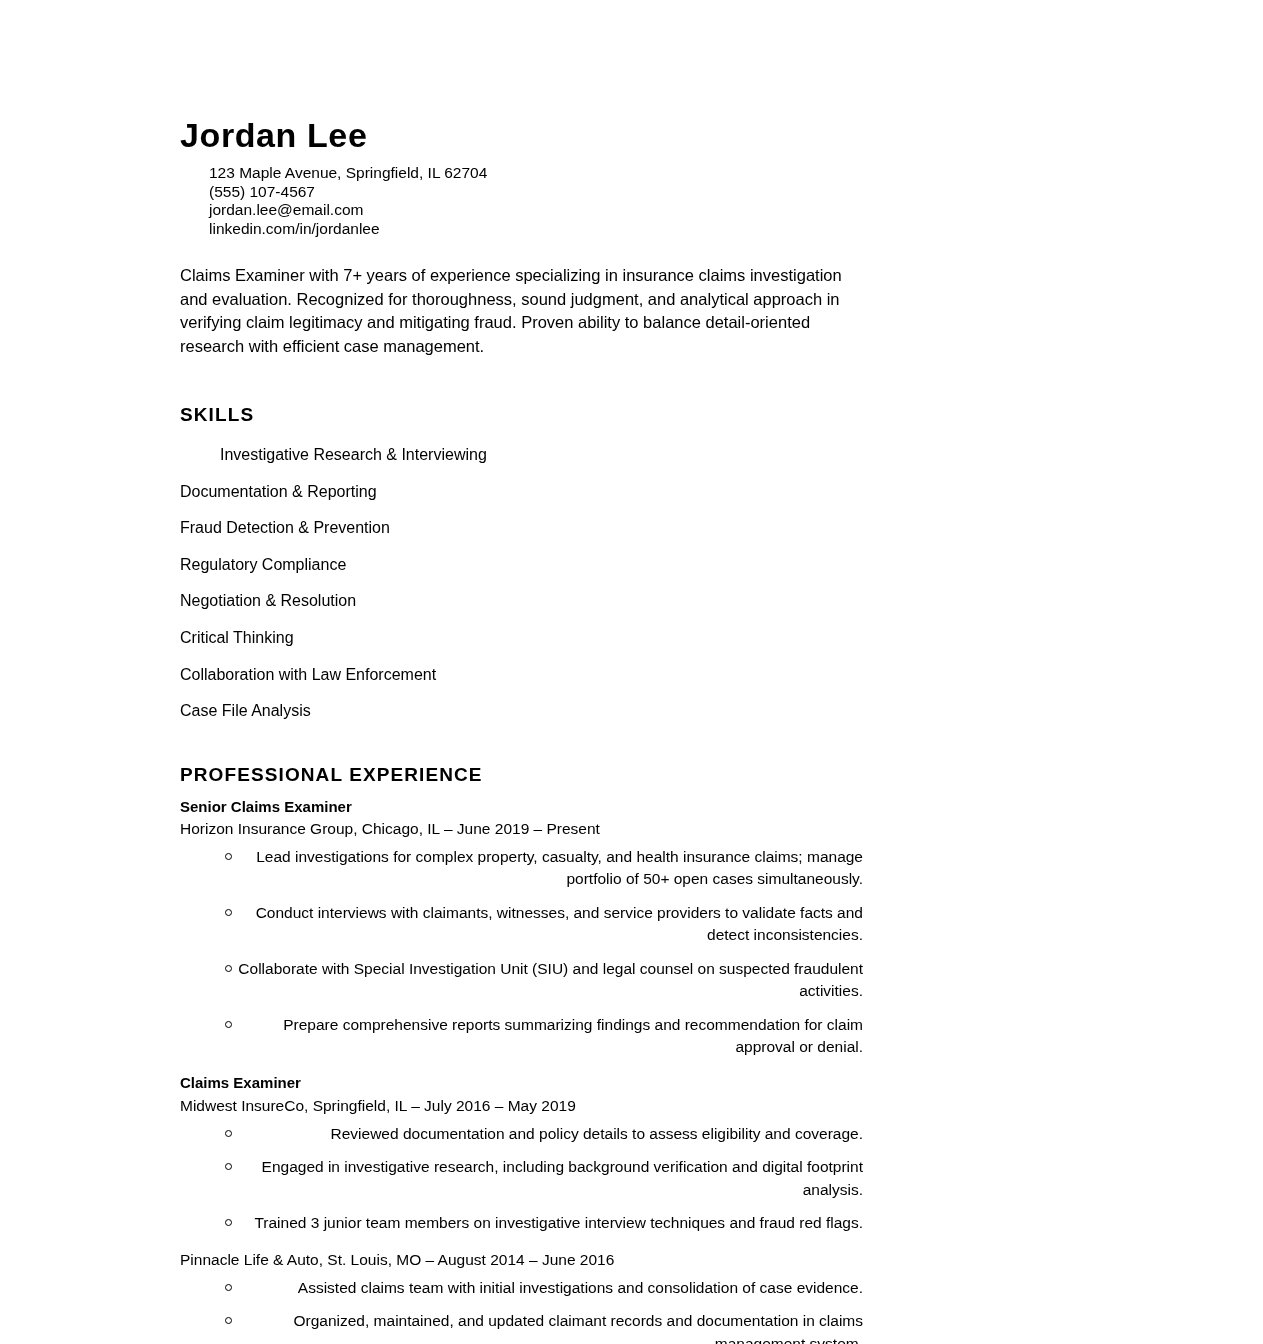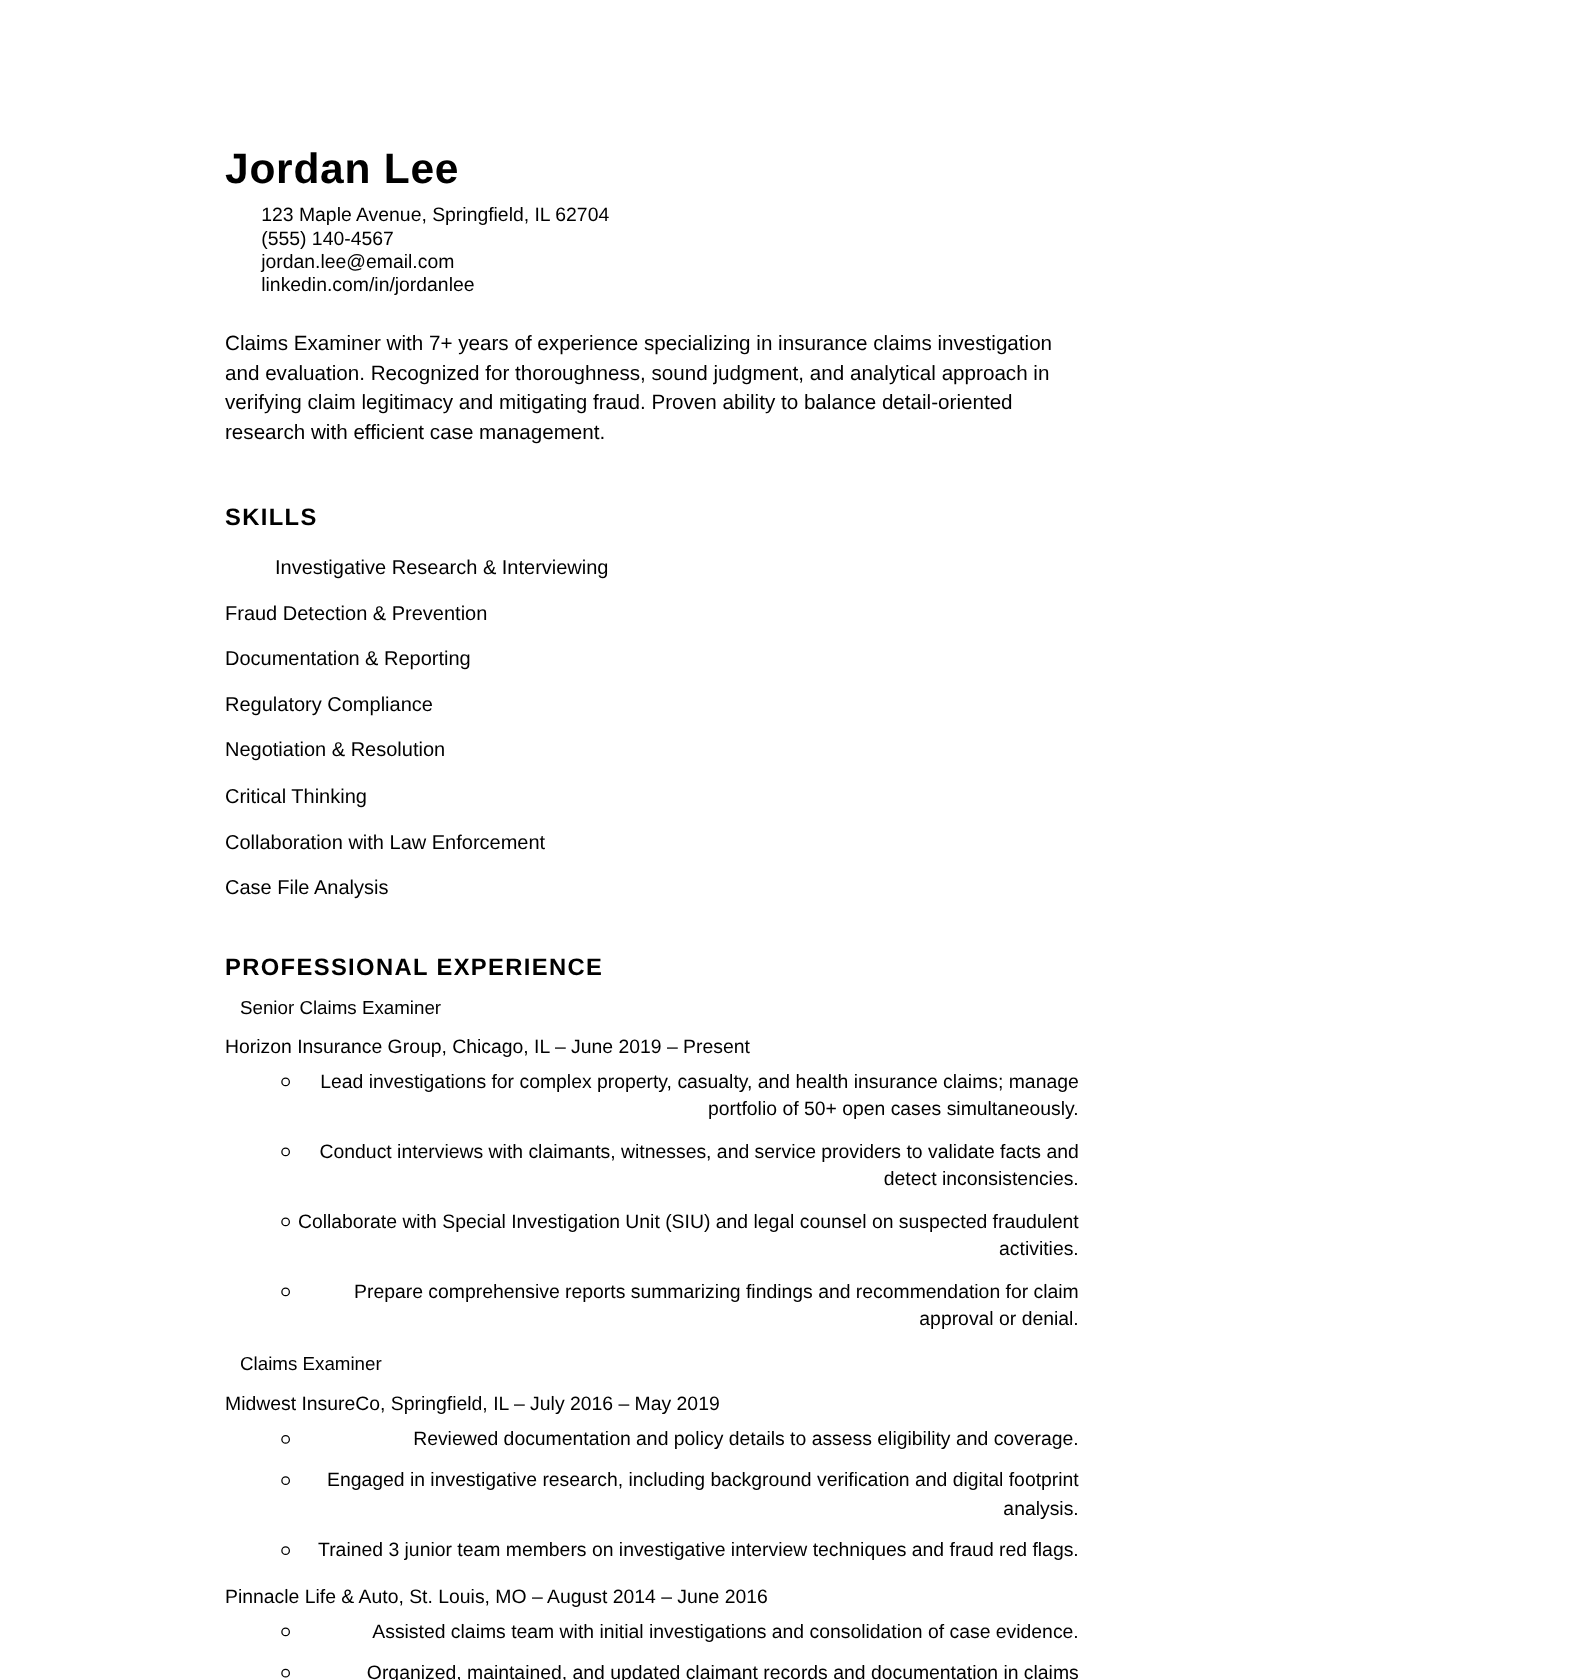--- a/index.html
+++ b/index.html
@@ -77,23 +77,23 @@
   }
   .skills-list .skill-item:first-child { margin-top: 20px; margin-left: 40px; }
 
   .experience-section { margin-top: 45px; }
   .jobs { margin-top: 12px; }
   .job { margin-top: 16px; }
   .job:first-child { margin-top: 0; }
 
   .job-title {
     font-size: 15px;
-    font-weight: normal;
+    font-weight: bold;
     line-height: 1.25;
-    margin: 12px;
+    margin: 0;
   }
   .job-meta {
     font-size: 15.5px;
     line-height: 1.25;
     margin: 3px 0 0 0;
   }
 
   .bullets {
     list-style: none;
     margin: 6px 0 0 0;
@@ -132,34 +132,34 @@
 </style>
 </head>
 <body>
 
 <div class="page">
 
   <div>
     <h1 class="name">Jordan Lee</h1>
     <div class="contact-line">
       <span class="contact-item">123 Maple Avenue, Springfield, IL 62704</span>
-      <span class="contact-item">(555) 140-4567</span>
+      <span class="contact-item">(555) 107-4567</span>
       <span class="contact-item">jordan.lee@email.com</span>
       <span class="contact-item">linkedin.com/in/jordanlee</span>
     </div>
   </div>
 
   <p class="summary">Claims Examiner with 7+ years of experience specializing in insurance claims investigation and evaluation. Recognized for thoroughness, sound judgment, and analytical approach in verifying claim legitimacy and mitigating fraud. Proven ability to balance detail-oriented research with efficient case management.</p>
 
   <section class="section skills-section">
     <h2 class="section-title">SKILLS</h2>
     <ul class="skills-list">
       <li class="skill-item">Investigative Research &amp; Interviewing</li>
+      <li class="skill-item">Documentation &amp; Reporting</li>
       <li class="skill-item">Fraud Detection &amp; Prevention</li>
-      <li class="skill-item">Documentation &amp; Reporting</li>
       <li class="skill-item">Regulatory Compliance</li>
       <li class="skill-item">Negotiation &amp; Resolution</li>
       <li class="skill-item">Critical Thinking</li>
       <li class="skill-item">Collaboration with Law Enforcement</li>
       <li class="skill-item">Case File Analysis</li>
     </ul>
   </section>
 
   <section class="section experience-section">
     <h2 class="section-title">PROFESSIONAL EXPERIENCE</h2>

